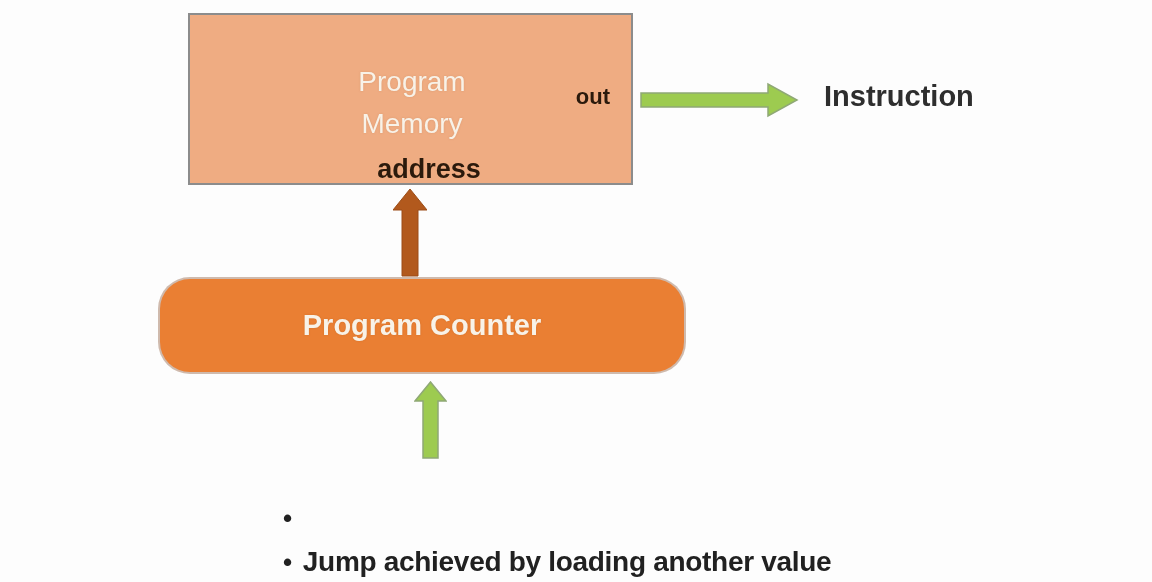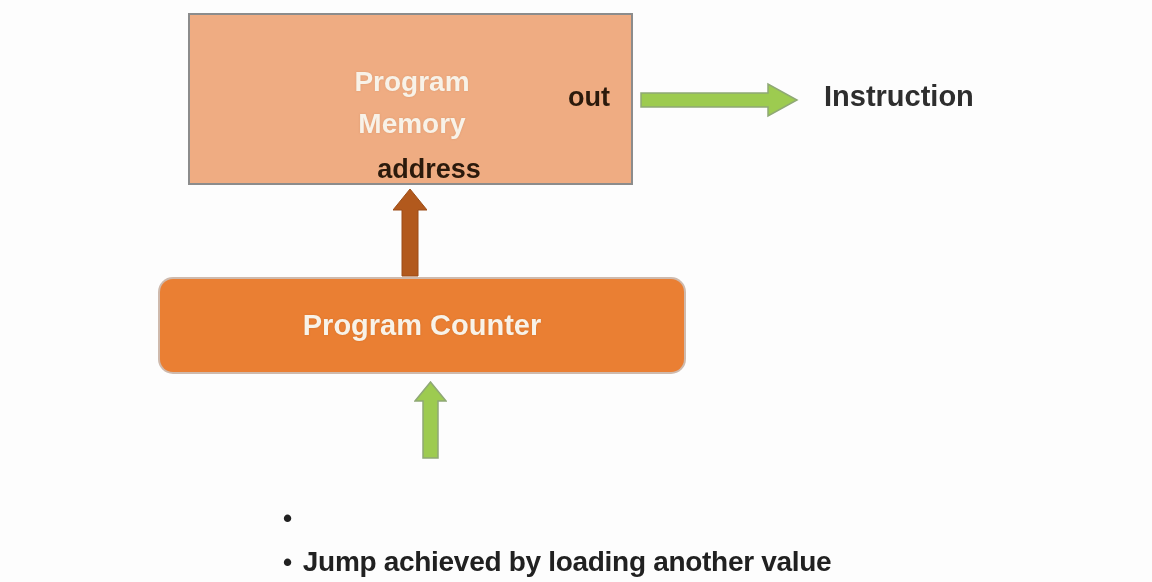--- a/index.html
+++ b/index.html
@@ -27,41 +27,41 @@
 
   
   .memory-box{
     position:absolute;left:188px;top:13px;width:445px;height:172px;
     background:var(--memory-fill);
     border:2px solid var(--memory-border);
   }
   .memory-title{
     position:absolute;left:122px;top:46px;width:200px;
     text-align:center;
-    font-size:28px;line-height:42px;font-weight:700;
+    font-size:28px;line-height:42px;font-weight:400;
     color:var(--light-text);
     text-shadow:0 0 2px rgba(180,120,80,0.35);
   }
   .memory-address{
     position:absolute;left:139px;top:137px;width:200px;
     text-align:center;
     font-size:27px;line-height:34px;font-weight:600;
     color:var(--port-text);
   }
   .memory-out{
     position:absolute;right:21px;top:65px;
-    font-size:27px;line-height:34px;font-weight:600;
+    font-size:22px;line-height:34px;font-weight:600;
     color:var(--port-text);
   }
 
   
   .counter-box{
     position:absolute;left:160px;top:279px;width:524px;height:93px;
     background:var(--counter-fill);
-    border-radius:13px;
+    border-radius:30px;
     box-shadow:0 0 0 2px rgba(150,105,75,0.45);
     display:flex;align-items:center;justify-content:center;
   }
   .counter-label{
     font-size:29px;font-weight:600;
     color:var(--light-text);
     text-shadow:0 0 2px rgba(170,90,30,0.4);
   }
 
   

